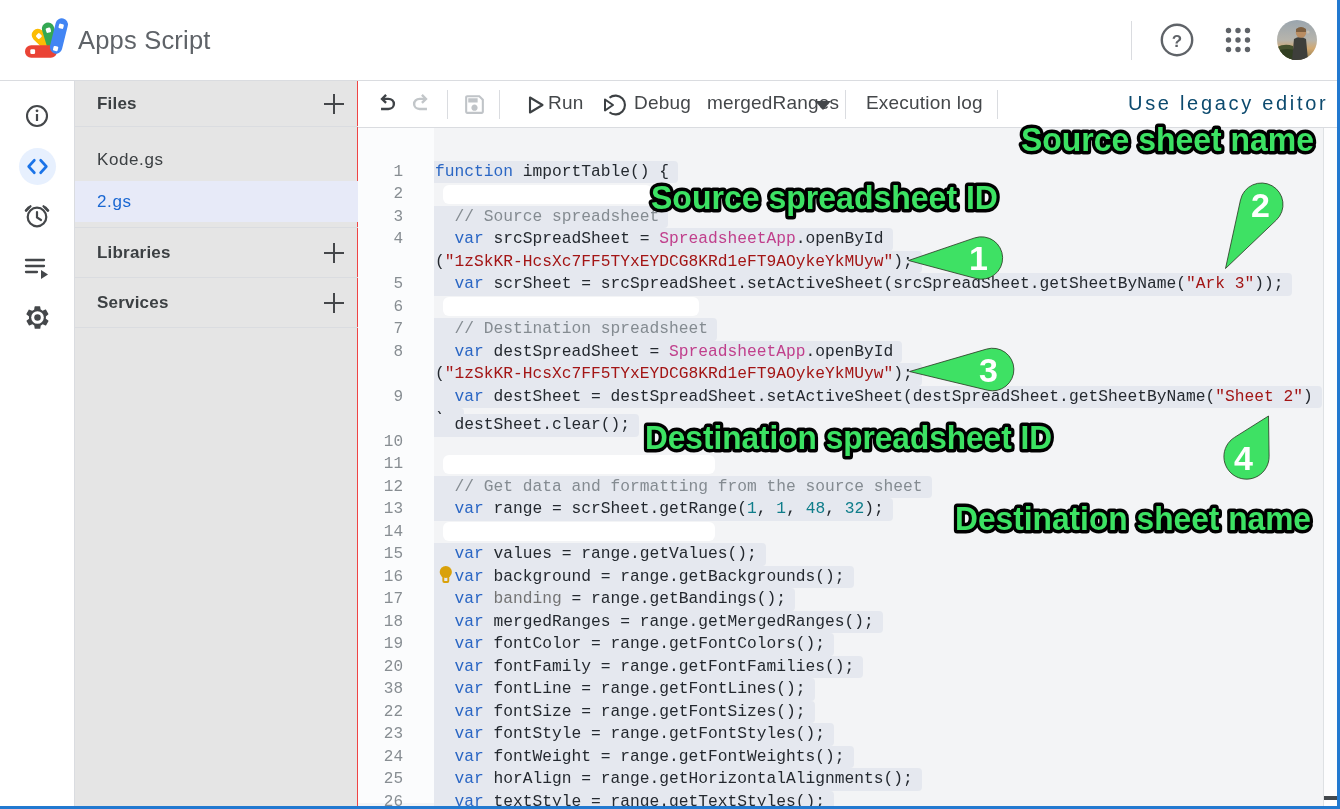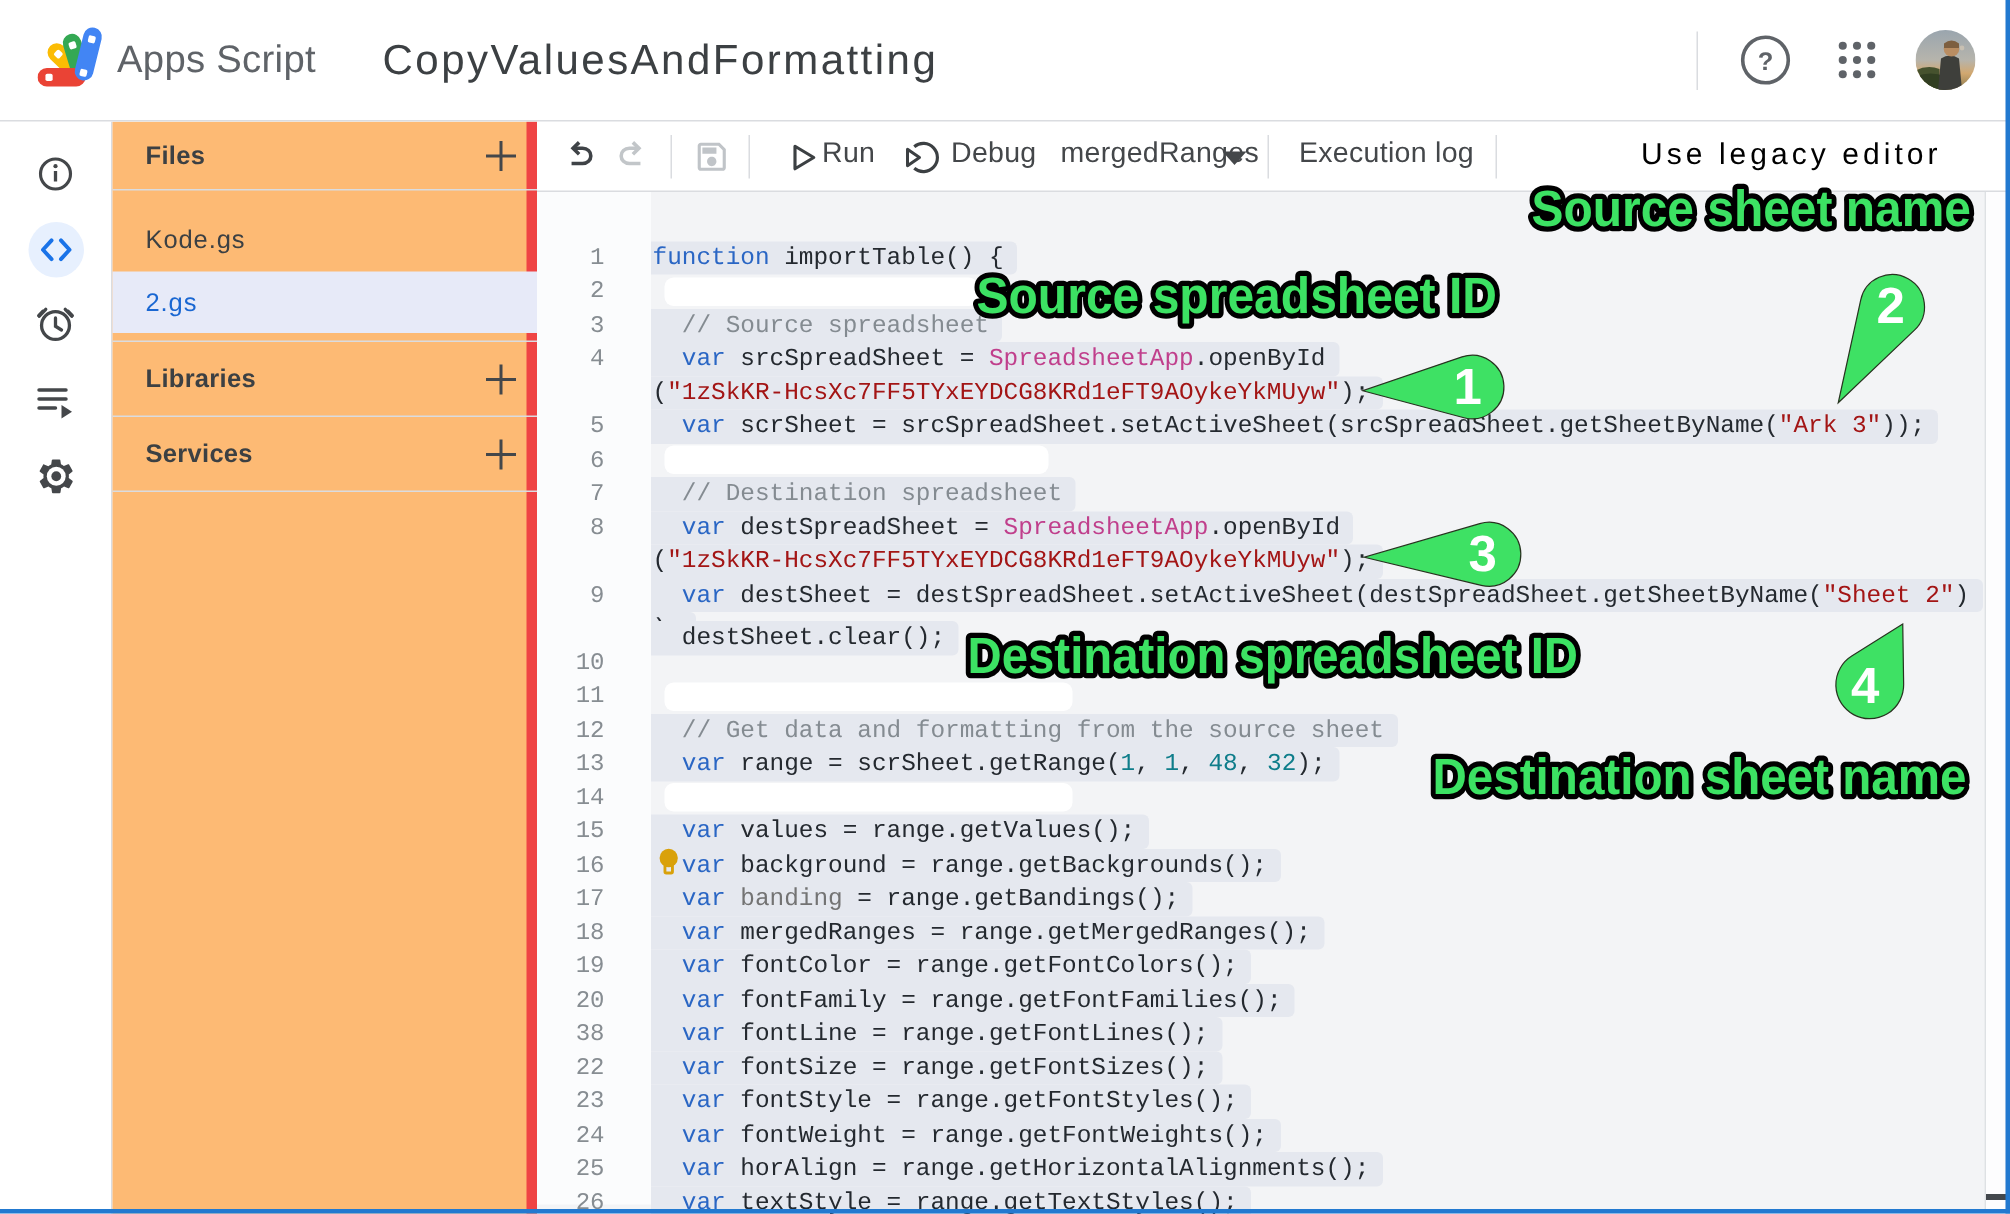--- a/index.html
+++ b/index.html
@@ -14,22 +14,22 @@
   #deploy { position:absolute; left:967px; top:19px; width:128px; height:44px; background:#1a73e8;
     border-radius:5px; box-shadow:0 1px 2px rgba(60,64,67,.3); }
   #deploy span { position:absolute; left:21px; top:11px; color:#fff; font-size:18.5px; font-weight:bold; letter-spacing:.3px; }
   #deploy .car { position:absolute; left:93px; top:18px; width:0; height:0;
     border-left:8px solid transparent; border-right:8px solid transparent; border-top:9px solid #fff; }
   .vdiv { position:absolute; width:1px; background:#dadce0; }
   
   #rail { position:absolute; left:0; top:81px; width:75px; height:728px; background:#fff;
     border-right:1px solid #dadce0; z-index:4; }
   
-  #files { position:absolute; left:75px; top:81px; width:283px; height:728px; background:#fdba74;
-    border-right:7px solid #ef4444; z-index:4; }
+  #files { position:absolute; left:75px; top:81px; width:283px; height:728px; background:#e5e5e5;
+    border-right:1px solid #ef4444; z-index:4; }
   #files .hd { position:absolute; left:22px; font-size:17px; color:#3c4043; font-weight:bold; letter-spacing:.2px; }
   #files .it { position:absolute; left:22px; font-size:17px; color:#3c4043; letter-spacing:.6px; }
   #files .hr { position:absolute; left:0; width:283px; height:1px; background:#dadce0; }
   #files .sel { position:absolute; left:0; top:100px; width:283px; height:41px; background:#e7eaf8; }
   .plus { position:absolute; left:247px; width:24px; height:24px; }
   
   #toolbar { position:absolute; left:358px; top:81px; width:982px; height:47px; background:#fff;
     border-bottom:1px solid #dadce0; z-index:4; }
   #toolbar .t { position:absolute; top:11px; font-size:19px; color:#44474a; letter-spacing:.2px; }
   #toolbar .vd { position:absolute; top:9px; height:29px; width:1px; background:#dadce0; }
@@ -76,21 +76,20 @@
         <rect x="0" y="30.3" width="32" height="12.4" rx="6.2" fill="#ea4335"></rect>
         <rect x="5.3" y="34.2" width="4.8" height="4.8" rx="1.2" fill="#fff"></rect>
       </g>
     <g transform="rotate(104 30 36.5)">
         <rect x="-4" y="30.3" width="36" height="12.4" rx="6.2" fill="#4285f4"></rect>
         <rect x="1.6" y="34.2" width="4.8" height="4.8" rx="1.2" fill="#fff"></rect>
         <rect x="24.6" y="34.2" width="4.8" height="4.8" rx="1.2" fill="#fff"></rect>
       </g>
   </svg>
   <span id="brand">Apps Script</span>
-  <span id="title">CopyValuesAndFormatting</span>
   <div class="vdiv" style="left:1131px;top:21px;height:39px"></div>
   <svg class="icon" style="left:1159px;top:22px" width="36" height="36" viewBox="0 0 36 36">
     <circle cx="18" cy="18" r="15.2" fill="none" stroke="#5f6368" stroke-width="2.4"></circle>
     <text x="18" y="19.2" text-anchor="middle" dominant-baseline="central" font-size="17" font-weight="bold" fill="#5f6368" font-family="Liberation Sans">?</text>
   </svg>
   <svg class="icon" style="left:1224px;top:26px" width="28" height="28" viewBox="0 0 28 28">
     <g fill="#5f6368">
       <circle cx="4.5" cy="4.5" r="2.7"></circle>
         <circle cx="14" cy="4.5" r="2.7"></circle>
         <circle cx="23.5" cy="4.5" r="2.7"></circle>
@@ -216,21 +215,21 @@
   <svg class="icon" style="left:244px;top:12px" width="24" height="24" viewBox="0 0 24 24">
     <path d="M7.5 4.8 A9.4 9.4 0 1 1 7.5 19.2" fill="none" stroke="#3c4043" stroke-width="2.1"></path>
     <path d="M3 6.5 L11 12 L3 17.5 Z" fill="none" stroke="#3c4043" stroke-width="2" stroke-linejoin="round"></path>
   </svg>
   <span class="t" style="left:276px">Debug</span>
   <span class="t" style="left:349px">mergedRanges</span>
   <div class="icon" style="left:457px;top:20px;width:0;height:0;border-left:8px solid transparent;border-right:8px solid transparent;border-top:9px solid #44474a"></div>
   <div class="vd" style="left:487px"></div>
   <span class="t" style="left:508px">Execution log</span>
   <div class="vd" style="left:639px"></div>
-  <span class="t" style="left:736px;font-size:20px;letter-spacing:2.7px;color:#000000">Use legacy editor</span>
+  <span class="t" style="left:770px;font-size:20px;letter-spacing:2.7px;color:#0c4a6e">Use legacy editor</span>
 </div>
 
 <div id="editor"></div>
 <div id="gutterbg"></div>
 <div id="scrollgut"></div>
 <div id="ruler"></div>
 <div id="hthumb"></div>
 <div class="gn" style="top:160.5px">1</div>
 <div class="cr" style="top:160.5px"><span class="hl"><i class="k">function</i> importTable() {</span></div>
 <div class="gn" style="top:183.0px">2</div>

